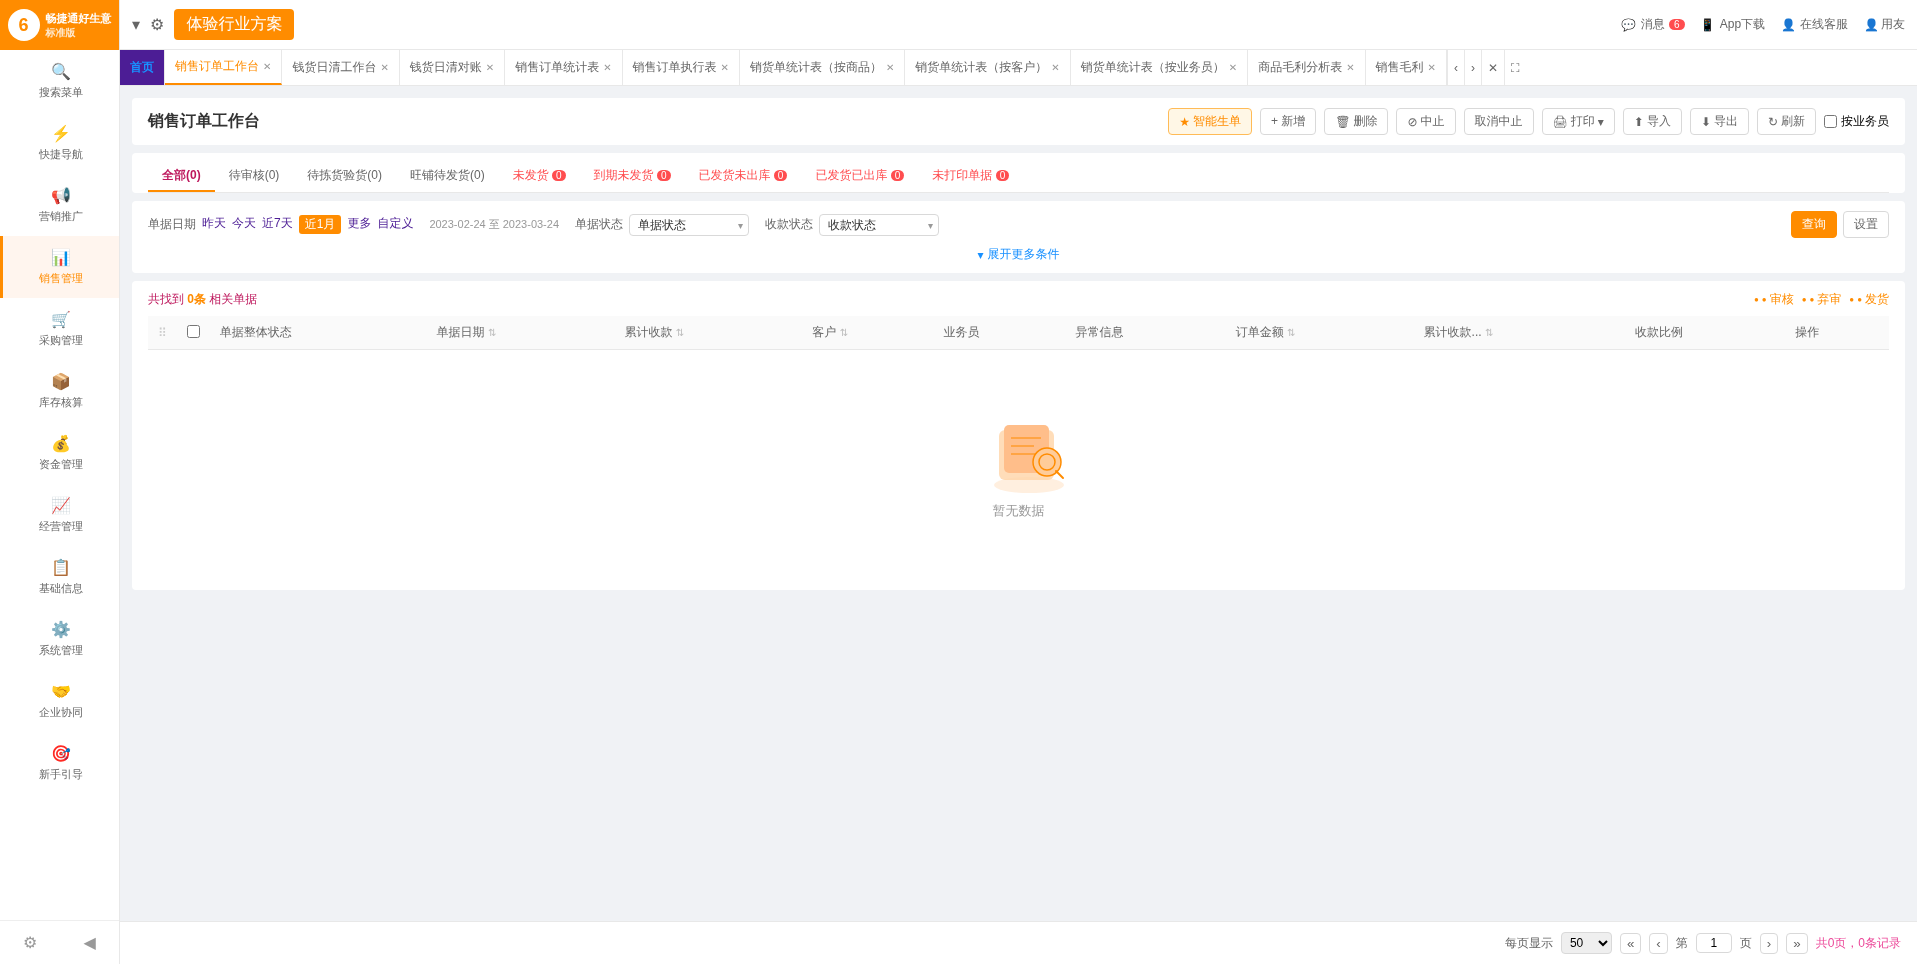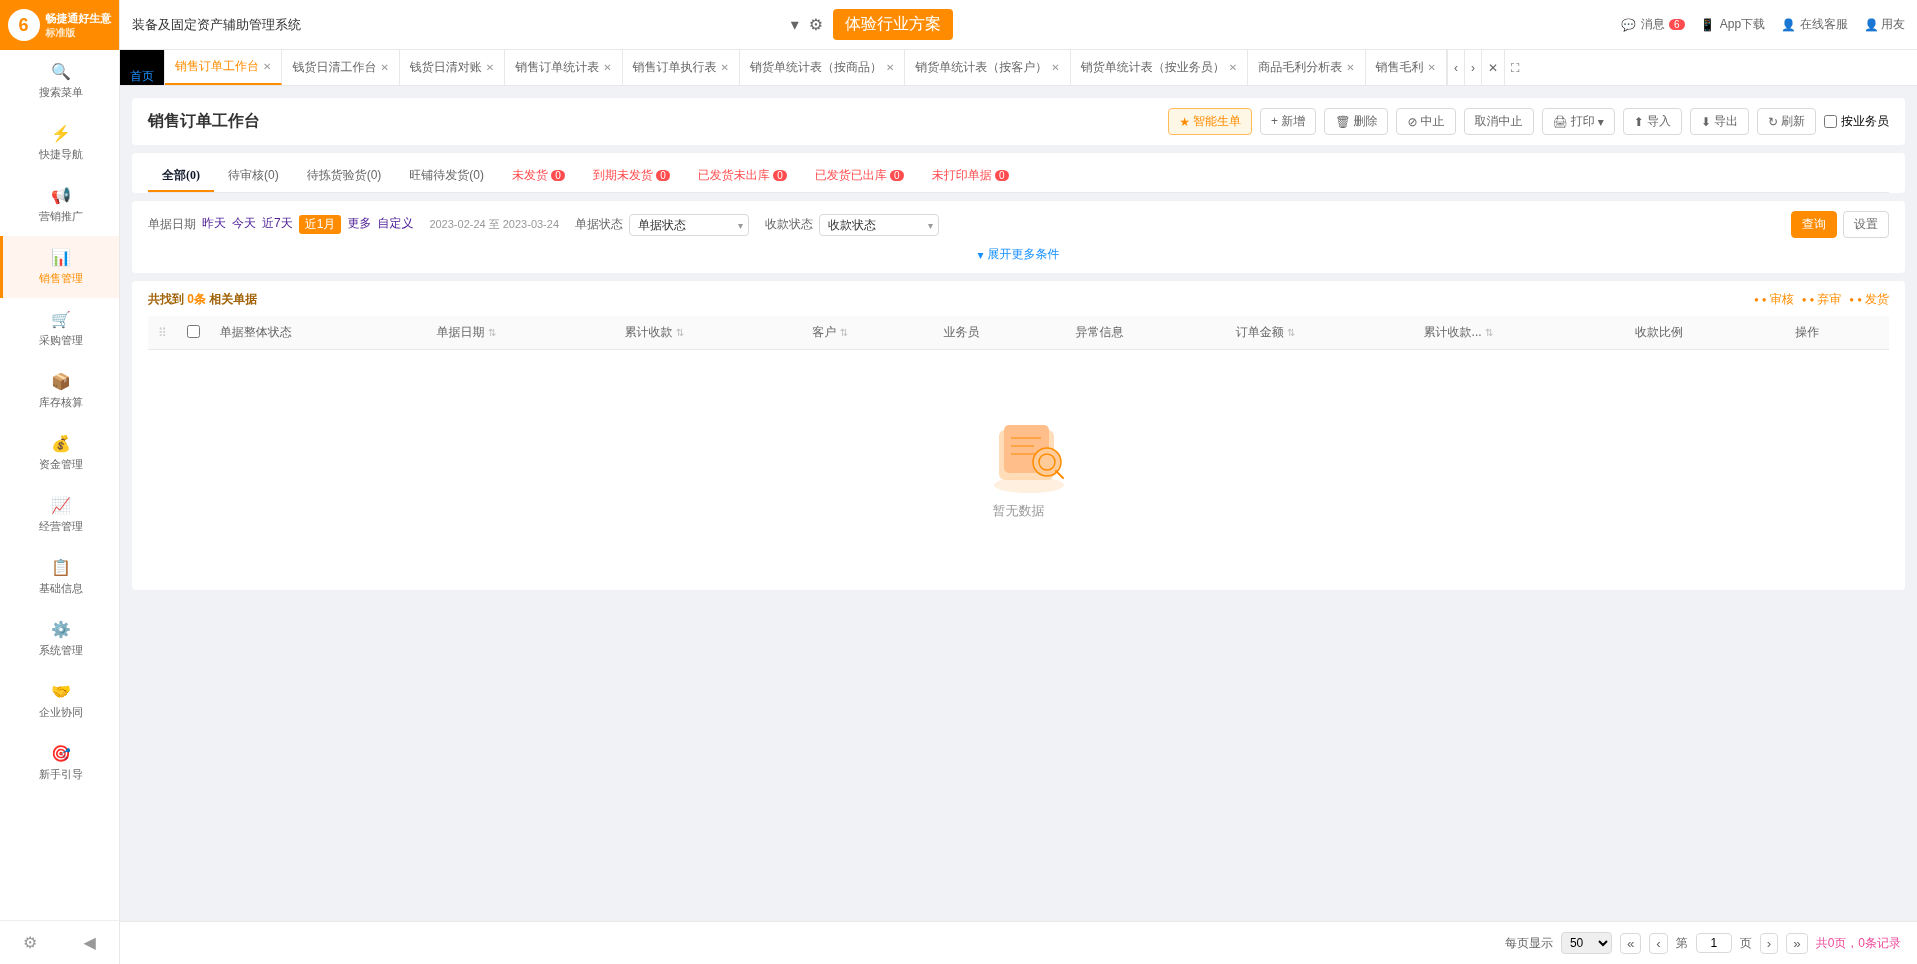--- a/index.html
+++ b/index.html
@@ -27,61 +27,61 @@
     .topbar-icon-btn { color: #666; cursor: pointer; font-size: 16px; }
     .topbar-right { display: flex; align-items: center; gap: 16px; color: #666; font-size: 12px; }
     .topbar-right-item { display: flex; align-items: center; gap: 4px; cursor: pointer; }
     .badge { background: #ff4d4f; color: white; border-radius: 8px; padding: 0 4px; font-size: 10px; min-width: 16px; text-align: center; }
     .topbar-dropdown { display: flex; align-items: center; gap: 2px; cursor: pointer; }
 
     
     .tabbar { height: 36px; background: #fff; display: flex; align-items: stretch; border-bottom: 1px solid #e8e8e8; overflow-x: hidden; }
     .tab { display: flex; align-items: center; padding: 0 10px; gap: 4px; cursor: pointer; color: #666; font-size: 12px; border-right: 1px solid #e8e8e8; white-space: nowrap; flex-shrink: 0; }
     .tab.active { background: #fff; color: #ff8c00; border-bottom: 2px solid #ff8c00; }
-    .tab-home { background: #000000; color: #1890ff; font-weight: normal; align-items: flex-end; }
+    .tab-home { background: #4c1d95; color: #1890ff; font-weight: bold; }
     .tab-close { color: #999; font-size: 10px; cursor: pointer; }
     .tab-nav-btn { padding: 0 6px; display: flex; align-items: center; cursor: pointer; color: #666; border-left: 1px solid #e8e8e8; }
 
     
     .content { flex: 1; overflow-y: auto; background: #f0f2f5; padding: 12px; }
 
     
     .page-header { background: #fff; padding: 10px 16px; margin-bottom: 8px; border-radius: 4px; display: flex; align-items: center; justify-content: space-between; }
     .page-title { font-size: 16px; font-weight: bold; color: #333; }
     .page-actions { display: flex; align-items: center; gap: 8px; }
     .btn { padding: 4px 10px; border: 1px solid #d9d9d9; background: #fff; border-radius: 4px; cursor: pointer; font-size: 12px; color: #666; display: flex; align-items: center; gap: 3px; }
     .btn-primary { background: #ff8c00; color: white; border-color: #ff8c00; }
     .btn-smart { background: #fff7e6; color: #ff8c00; border-color: #ffbb57; }
 
     
     .subtabs { background: #fff; padding: 8px 16px 0; margin-bottom: 8px; border-radius: 4px; }
     .subtab-list { display: flex; gap: 0; border-bottom: 1px solid #e8e8e8; }
     .subtab { padding: 6px 14px; cursor: pointer; color: #666; font-size: 12px; border-bottom: 2px solid transparent; white-space: nowrap; }
-    .subtab.active { color: #0f172a; border-bottom-color: #ff8c00; font-weight: bold; font-family: Liberation Serif, serif; }
+    .subtab.active { color: #be185d; border-bottom-color: #ff8c00; font-weight: bold; }
 
     
     .filter-area { background: #fff; padding: 10px 16px; margin-bottom: 8px; border-radius: 4px; }
     .filter-row { display: flex; align-items: center; gap: 16px; flex-wrap: wrap; }
     .filter-item { display: flex; align-items: center; gap: 6px; }
     .filter-label { color: #666; white-space: nowrap; }
     .filter-date-links { display: flex; gap: 6px; font-size: 12px; }
     .filter-date-link { color: #4c1d95; cursor: pointer; }
     .filter-date-link.badge-orange { background: #ff8c00; color: white; padding: 1px 6px; border-radius: 3px; }
     .filter-date-value { color: #999; font-size: 11px; }
     .filter-select { border: 1px solid #d9d9d9; border-radius: 4px; padding: 3px 24px 3px 8px; color: #333; background: #fff; font-size: 12px; cursor: pointer; appearance: none; min-width: 120px; position: relative; }
     .filter-select-wrap { position: relative; display: inline-block; }
     .filter-select-wrap::after { content: '▾'; position: absolute; right: 6px; top: 50%; transform: translateY(-50%); color: #999; pointer-events: none; font-size: 10px; }
     .filter-expand { display: flex; align-items: center; gap: 4px; color: #1890ff; cursor: pointer; font-size: 12px; margin: 8px auto 0; text-align: center; }
     .filter-expand-row { display: flex; justify-content: center; }
 
     
     .table-area { background: #fff; border-radius: 4px; padding: 10px 16px; }
     .table-toolbar { display: flex; align-items: center; justify-content: space-between; margin-bottom: 8px; }
     .table-count { font-size: 12px; color: #666; }
-    .table-count span { color: #a16207; font-weight: bold; }
+    .table-count span { color: #be185d; font-weight: normal; }
     .table-toolbar-right { display: flex; gap: 8px; }
     .table-action-btn { color: #ff8c00; cursor: pointer; font-size: 12px; display: flex; align-items: center; gap: 3px; }
     .table-action-btn::before { content: '●'; font-size: 8px; }
 
     table { width: 100%; border-collapse: collapse; font-size: 12px; }
     thead th { background: #fafafa; border-bottom: 1px solid #e8e8e8; padding: 8px 10px; color: #666; font-weight: normal; text-align: left; white-space: nowrap; }
     thead th.sortable { cursor: pointer; }
     .sort-icon { color: #bbb; font-size: 10px; }
     tbody td { padding: 8px 10px; border-bottom: 1px solid #f0f0f0; color: #333; }
     .checkbox-col { width: 30px; }
@@ -162,21 +162,20 @@
   </div>
   <div class="sidebar-bottom">
     <span class="sidebar-bottom-btn">⚙</span>
     <span class="sidebar-bottom-btn">◀</span>
   </div>
 </div>
 
 <div class="main">
 
   <div class="topbar">
-    <span class="topbar-title">装备及固定资产辅助管理系统</span>
     <span class="topbar-icon-btn">▾</span>
     <span class="topbar-icon-btn">⚙</span>
     <button class="topbar-btn-industry">体验行业方案</button>
     <div style="flex:1"></div>
     <div class="topbar-right">
       <div class="topbar-right-item">
         <span>💬</span>
         <span>消息</span>
         <span class="badge">6</span>
       </div>

